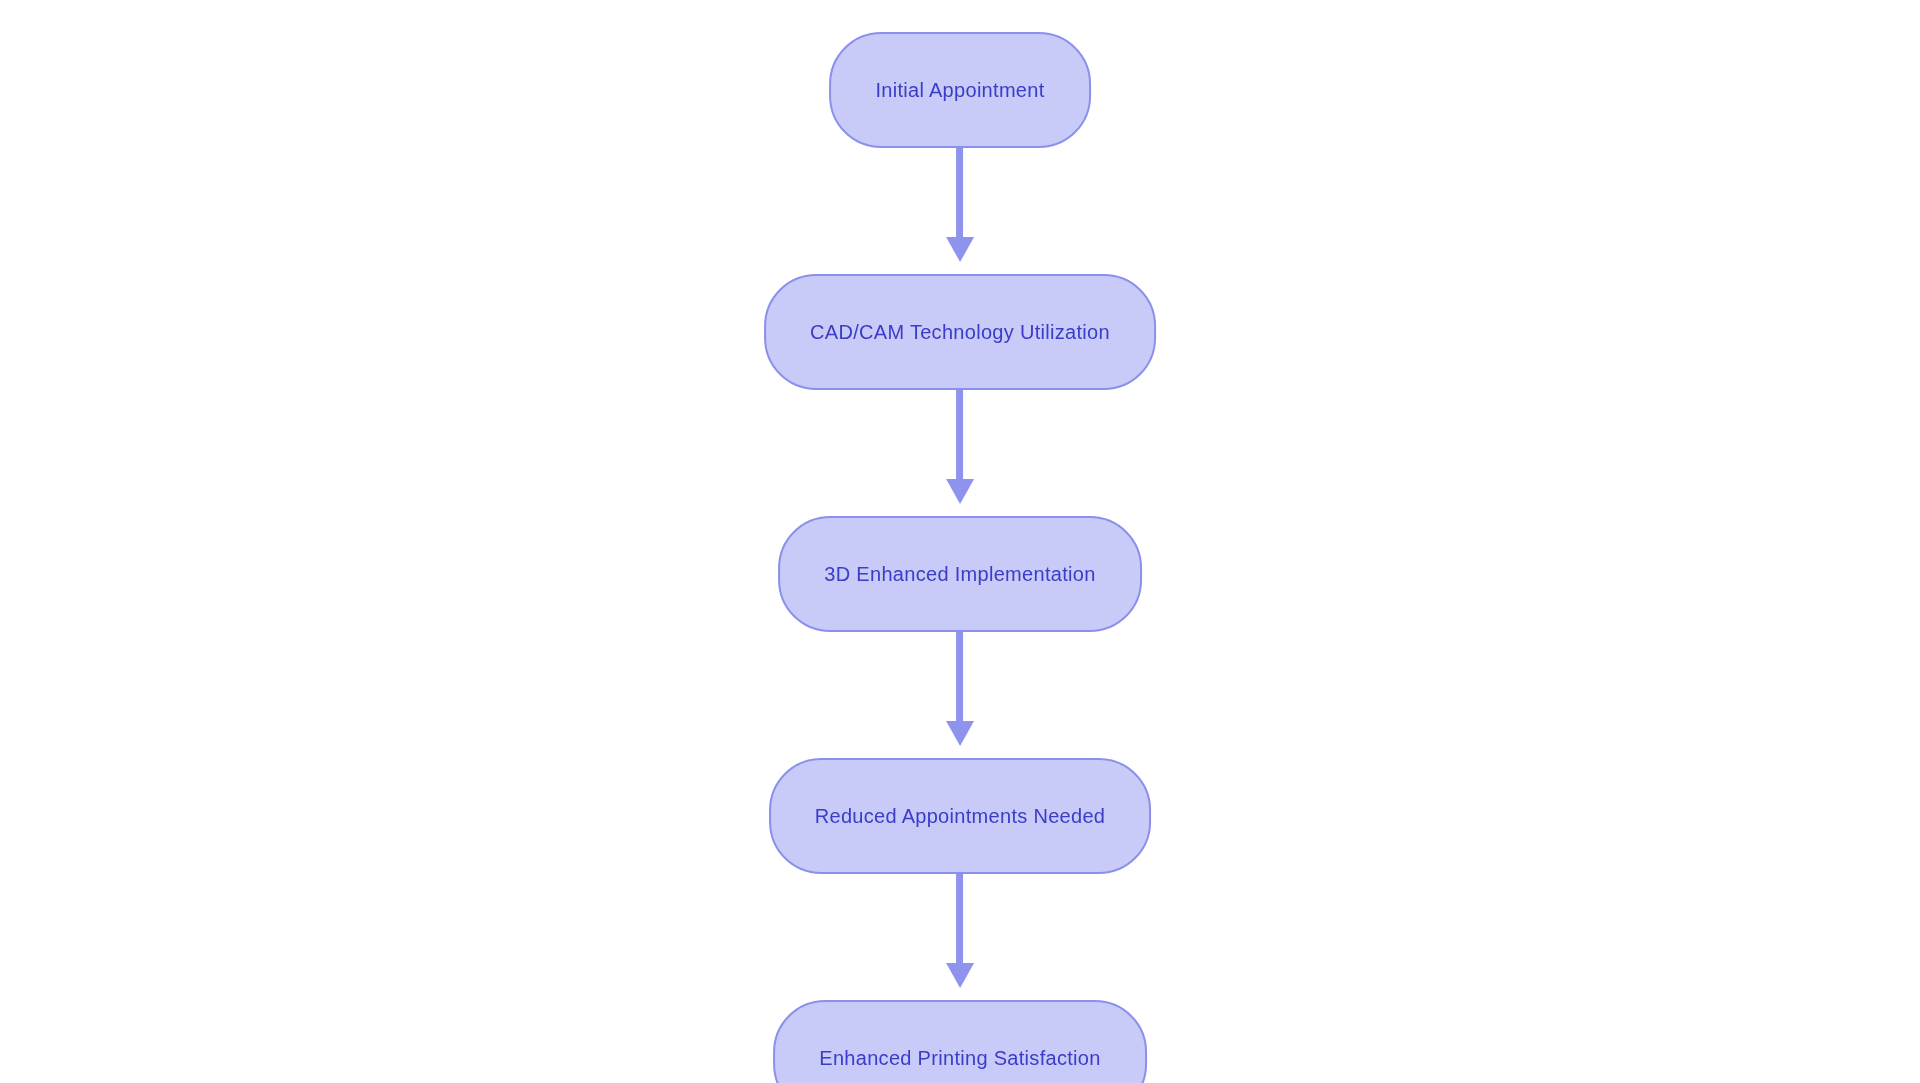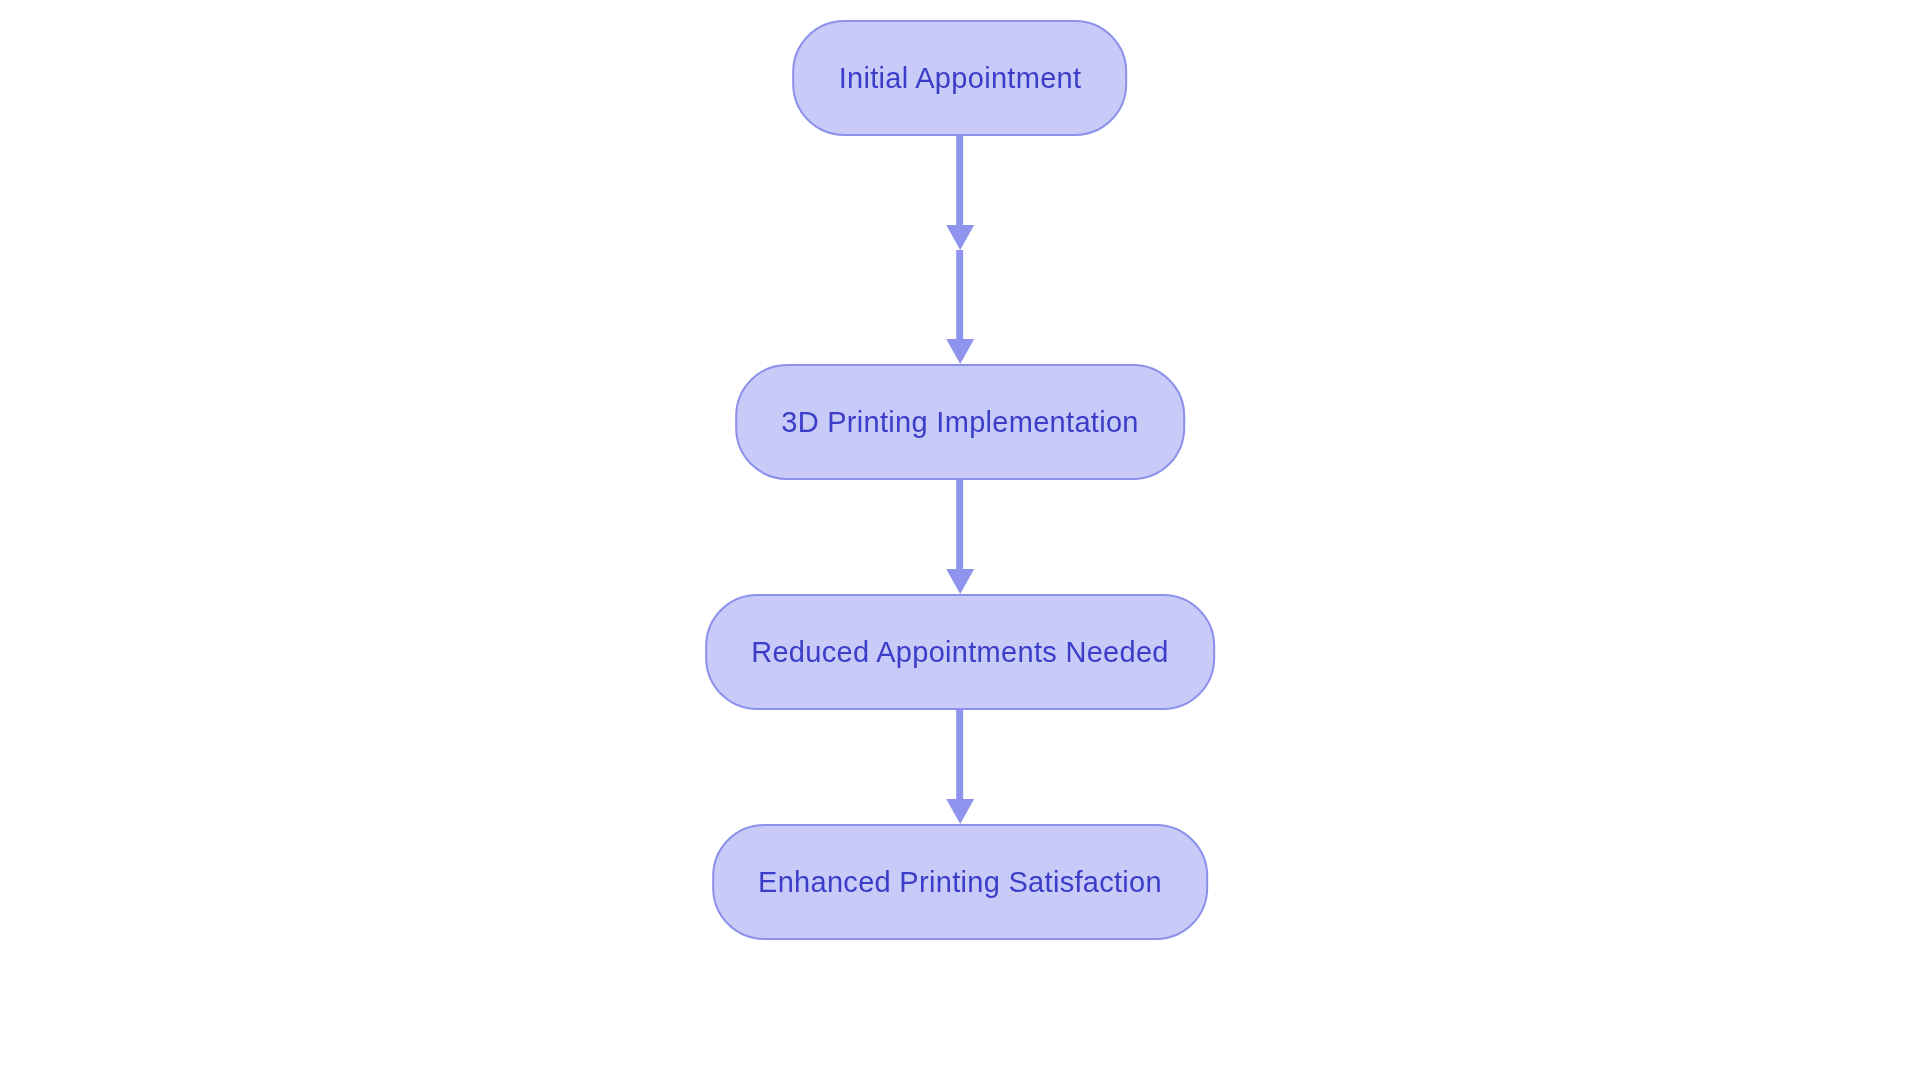--- a/index.html
+++ b/index.html
@@ -31,24 +31,25 @@
   .node{
     height:116px;
     padding:0 44px;
     display:flex;
     align-items:center;
     justify-content:center;
     background:var(--node-fill);
     border:2px solid var(--node-border);
     border-radius:52px;
     color:var(--node-text);
-    font-size:29px;
+    font-size:20px;
     font-weight:500;
     letter-spacing:0.3px;
     white-space:nowrap;
+    margin-top:12px;
   }
 
   .arrow{
     height:114px;
     width:28px;
     display:flex;
     flex-direction:column;
     align-items:center;
   }
   .arrow .shaft{
@@ -71,28 +72,31 @@
 
     <div class="node">
       <span>Initial Appointment</span>
     </div>
 
     <div class="arrow">
       <div class="shaft"></div>
       <div class="head"></div>
     </div>
 
+    <div class="node">
+      <span>CAD/CAM Technology Utilization</span>
+    </div>
 
     <div class="arrow">
       <div class="shaft"></div>
       <div class="head"></div>
     </div>
 
     <div class="node">
-      <span>3D Printing Implementation</span>
+      <span>3D Enhanced Implementation</span>
     </div>
 
     <div class="arrow">
       <div class="shaft"></div>
       <div class="head"></div>
     </div>
 
     <div class="node">
       <span>Reduced Appointments Needed</span>
     </div>

